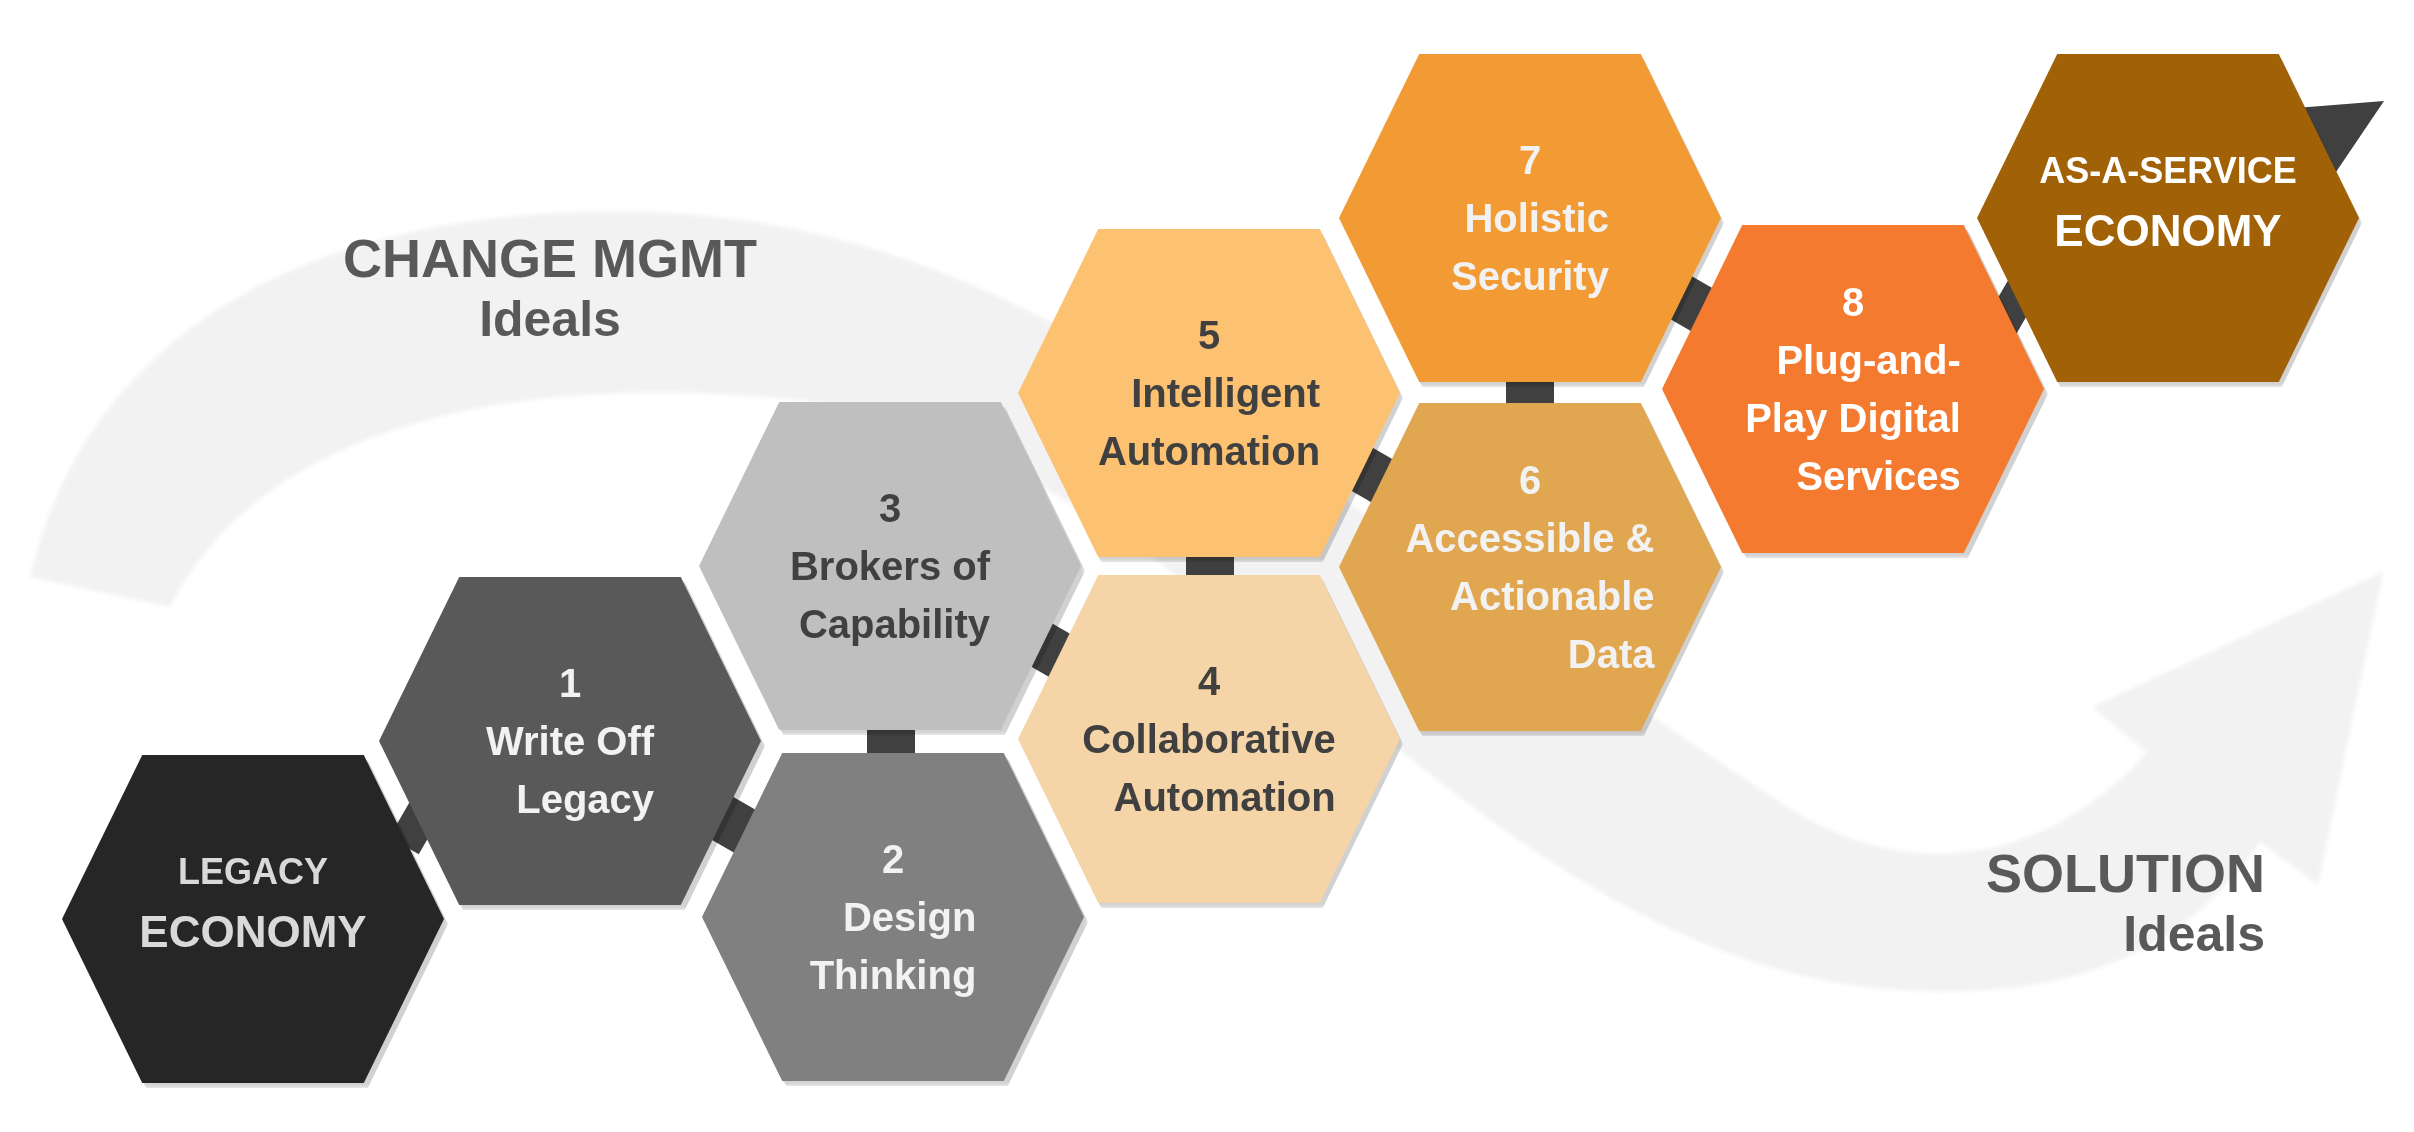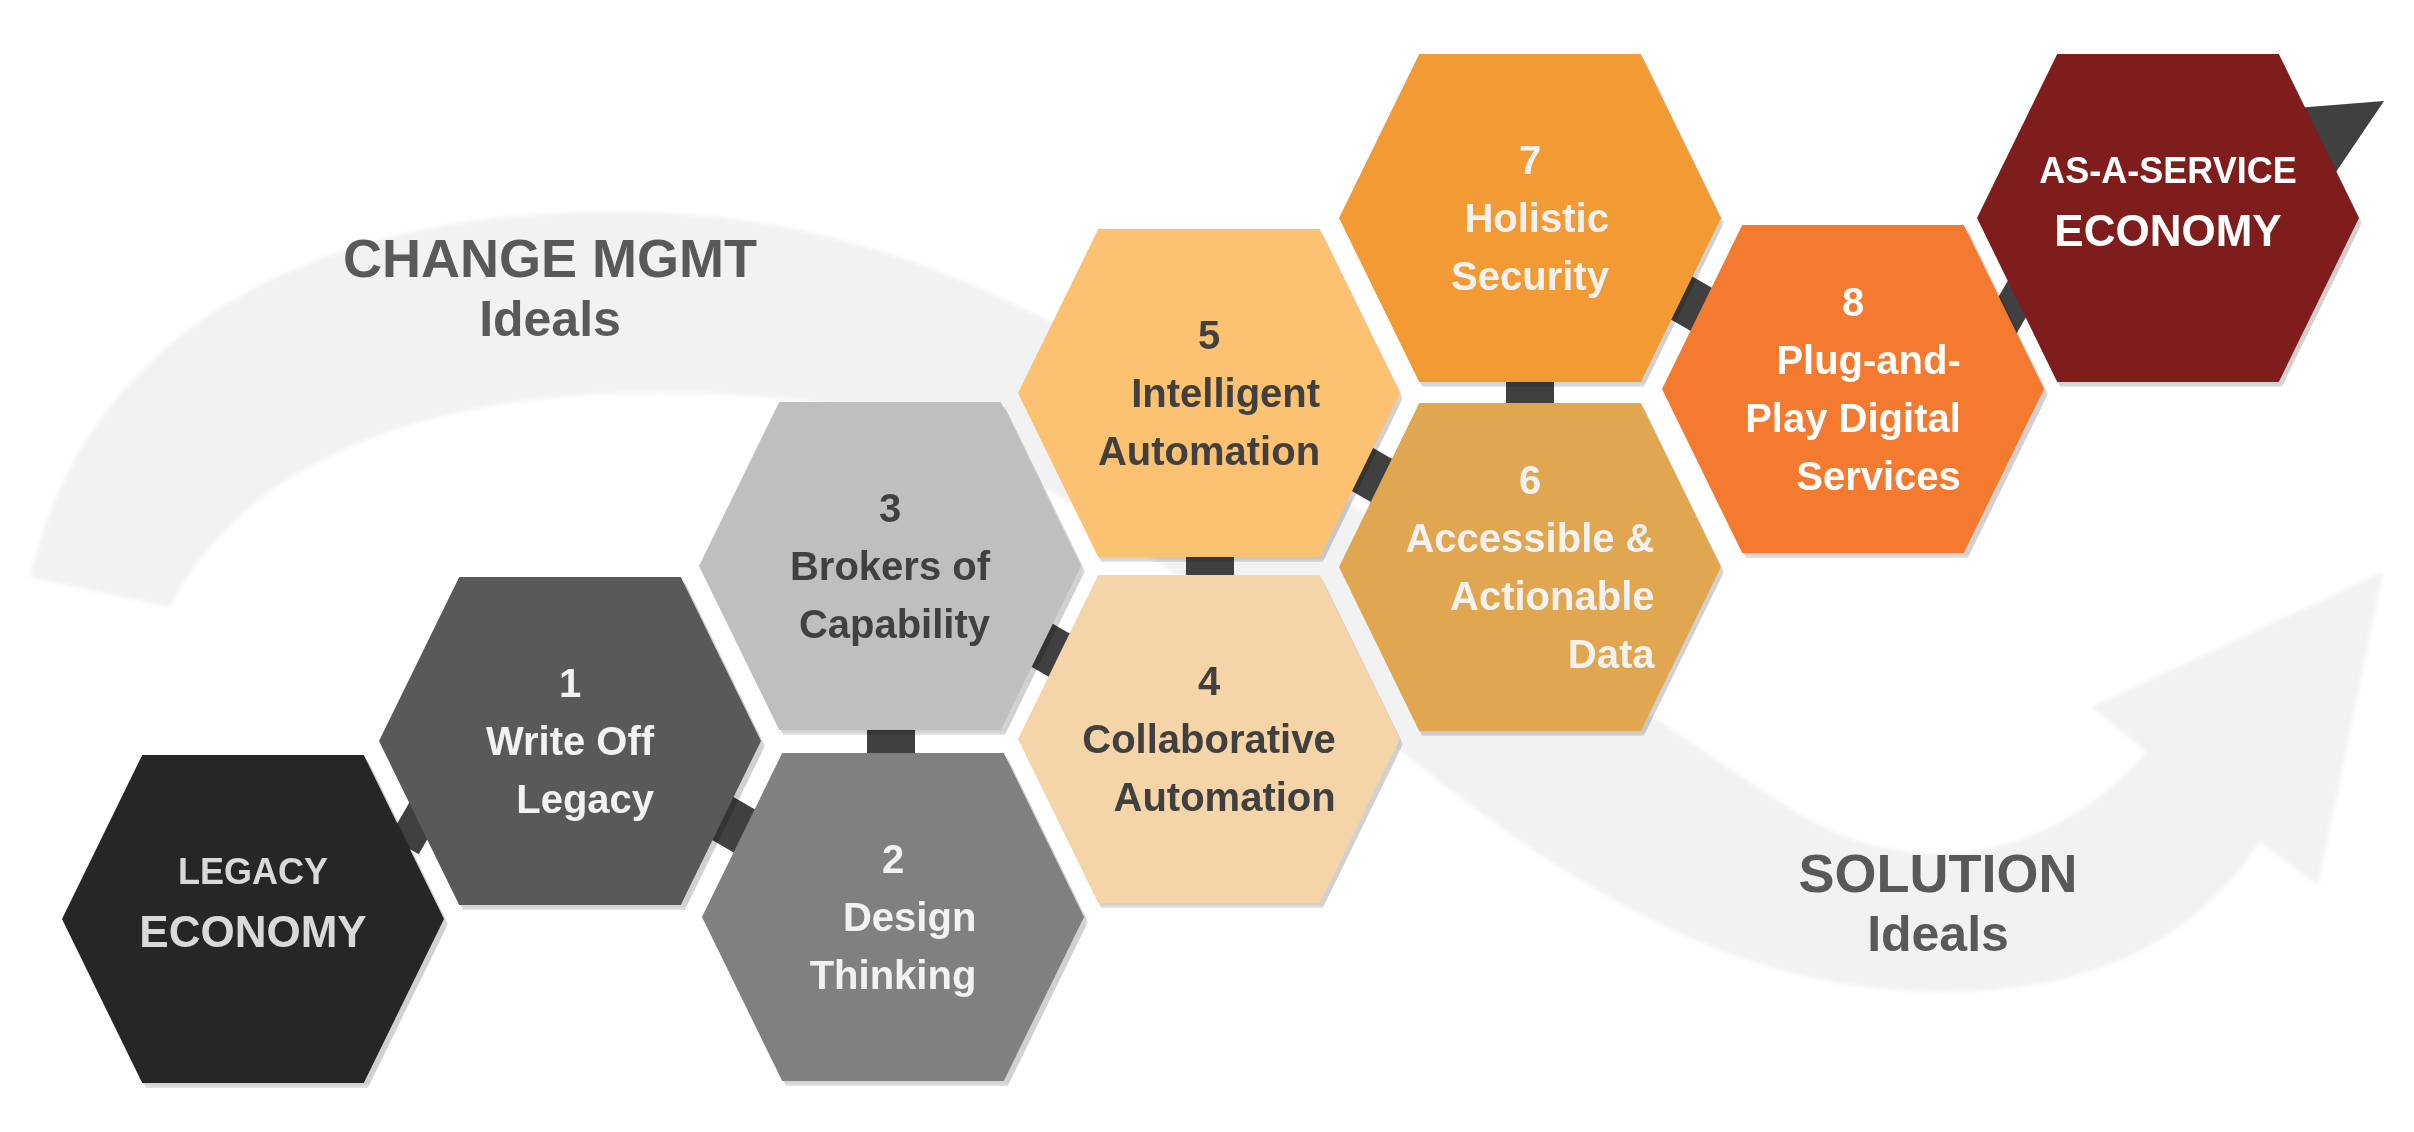--- a/index.html
+++ b/index.html
@@ -54,21 +54,21 @@
          C 500 370, 260 430, 170 607
          Z"></path>
 
     <polygon points="2296,108 2384,101 2336,172" fill="#404040"></polygon>
   </svg>
 
   <div class="side-title" style="left:300px; top:228px; width:500px;">
     <div class="l1">CHANGE MGMT</div>
     <div class="l2">Ideals</div>
   </div>
-  <div class="side-title" style="left:1688px; top:843px; width:500px;">
+  <div class="side-title" style="left:1765px; top:843px; width:500px;text-align:right;">
     <div class="l1">SOLUTION</div>
     <div class="l2">Ideals</div>
   </div>
 
   <div class="connector" style="left:392px; top:808px; width:48px; height:34px; transform:rotate(-60deg);"></div>
   <div class="connector" style="left:710px; top:808px; width:48px; height:34px; transform:rotate(-60deg);"></div>
   <div class="connector" style="left:867px; top:722px; width:48px; height:38px;"></div>
   <div class="connector" style="left:1028px; top:634px; width:48px; height:34px; transform:rotate(-60deg);"></div>
   <div class="connector" style="left:1186px; top:548px; width:48px; height:38px;"></div>
   <div class="connector" style="left:1348px; top:458px; width:48px; height:34px; transform:rotate(-60deg);"></div>
@@ -135,18 +135,18 @@
 Security</div>
   </div>
 
   <div class="hex" style="left:1662px; top:225px; background:#F47A30; color:#FFFFFF;">
     <div class="num">8</div>
     <div class="label">Plug-and-
 Play Digital
 Services</div>
   </div>
 
-  <div class="hex endcap" style="left:1977px; top:54px; background:#7f1d1d; color:#FFFFFF;">
+  <div class="hex endcap" style="left:1977px; top:54px; background:#a16207; color:#FFFFFF;">
     <div class="small">AS-A-SERVICE</div>
     <div class="big">ECONOMY</div>
   </div>
 
 </div>
 
 </body></html>

